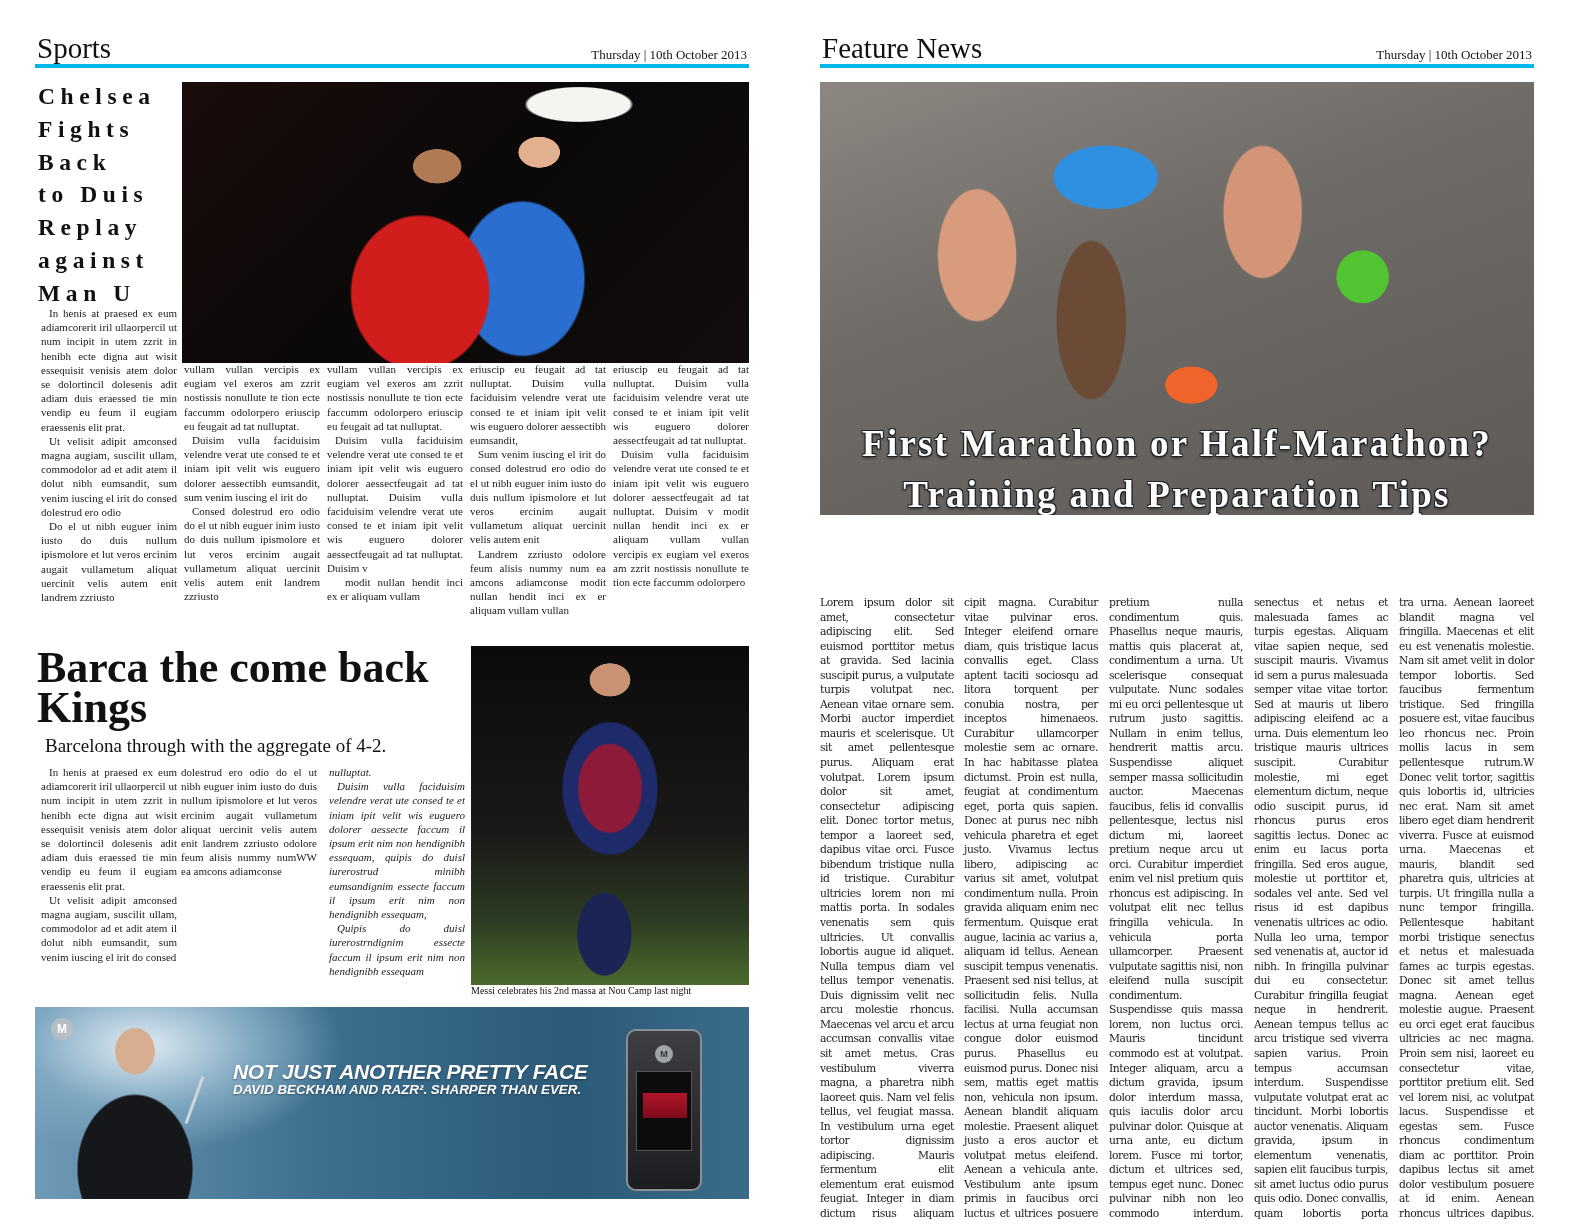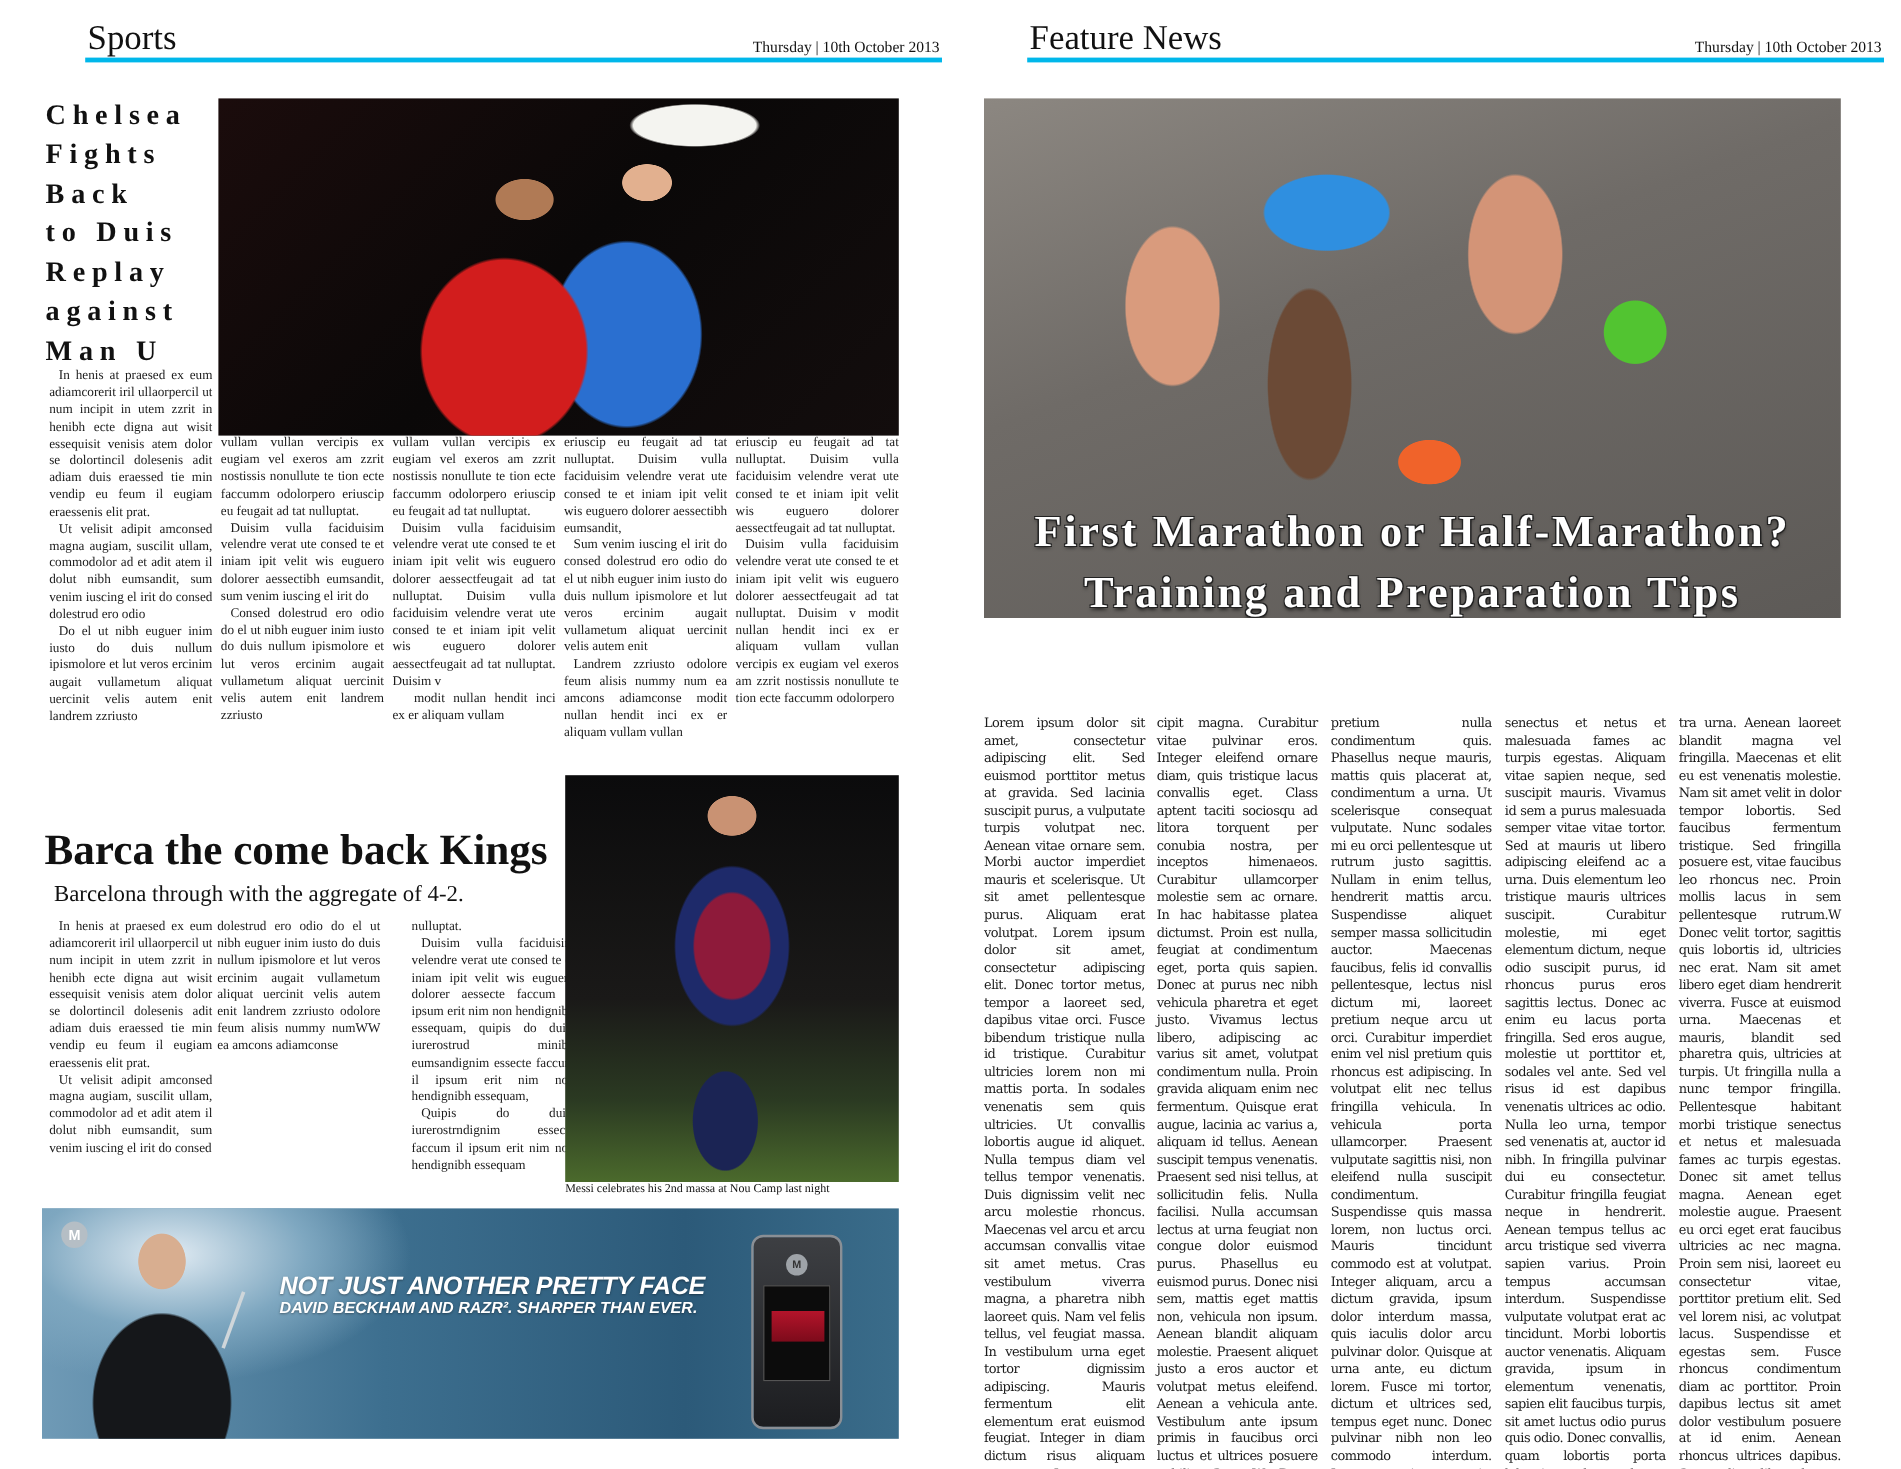--- a/index.html
+++ b/index.html
@@ -3,21 +3,21 @@
 <meta charset="utf-8">
 <style>
   * { box-sizing: border-box; margin: 0; padding: 0; }
   html, body { width: 1584px; height: 1224px; background: #ffffff; overflow: hidden; }
   body { position: relative; font-family: "Liberation Serif", "DejaVu Serif", serif; color: #111; }
 
   .page { position: absolute; top: 0; height: 1224px; }
   .page-left { left: 35px; width: 714px; }
   .page-right { left: 820px; width: 714px; }
 
-  .masthead { position: absolute; top: 14px; left: 0; width: 714px; height: 38px; margin-left: 36px; }
+  .masthead { position: absolute; top: 30px; left: 0; width: 714px; height: 38px; }
   .masthead .section { position: absolute; left: 2px; bottom: 5px; font-size: 29px; line-height: 1; font-family: "Liberation Serif", serif; }
   .masthead .date { position: absolute; right: 2px; bottom: 5px; font-size: 13px; font-family: "Liberation Serif", serif; }
   .masthead .rule { position: absolute; left: 0; right: 0; bottom: 0; height: 4px; background: #00b7ea; }
 
   .col { position: absolute; font-size: 11px; line-height: 14.2px; text-align: justify; color: #1a1a1a; }
   .col p { text-indent: 8px; }
 
   
   .chelsea-head { position: absolute; left: 3px; top: 80px; width: 140px; font-family: "Liberation Serif", serif; font-weight: bold; font-size: 23.5px; line-height: 32.8px; letter-spacing: 5.6px; }
   .chelsea-head span { display: block; white-space: nowrap; }
@@ -31,21 +31,21 @@
       radial-gradient(ellipse 6% 9% at 63% 25%, #e2b08f 0 60%, transparent 62%),
       linear-gradient(135deg, #1b0c0c 0%, #0a0808 50%, #130d0d 100%); }
 
   .photo-messi { position: absolute; left: 436px; top: 646px; width: 278px; height: 339px; background:
       radial-gradient(ellipse 12% 8% at 50% 10%, #c99273 0 60%, transparent 62%),
       radial-gradient(ellipse 28% 32% at 50% 42%, #8e1a3a 0 40%, #1e2a6a 42% 60%, transparent 62%),
       radial-gradient(ellipse 16% 20% at 48% 85%, #1b2454 0 60%, transparent 62%),
       linear-gradient(180deg, #0b0b0c 0%, #1a1918 55%, #2b3a22 80%, #4b6a2c 100%); }
   .caption { position: absolute; left: 436px; top: 985px; width: 278px; font-size: 10px; line-height: 12px; color: #111; }
 
-  .barca-head { position: absolute; left: 2px; top: 648px; width: 430px; font-weight: bold; font-size: 36px; line-height: 40px; font-family: "Liberation Serif", serif; margin-top: 40px; }
+  .barca-head { position: absolute; left: 2px; top: 648px; width: 430px; font-weight: bold; font-size: 44px; line-height: 40px; font-family: "Liberation Serif", serif; }
   .barca-sub { position: absolute; left: 10px; top: 735px; width: 430px; font-size: 19px; line-height: 22px; font-family: "Liberation Serif", serif; }
 
   
   .ad { position: absolute; left: 0; top: 1007px; width: 714px; height: 192px; overflow: hidden;
         background: radial-gradient(ellipse 40% 80% at 15% 20%, #dfeaf2 0%, #7ea7c0 40%, transparent 70%),
                     linear-gradient(90deg, #6f9ab6 0%, #3d6f8f 40%, #2c5a79 75%, #3a6c8a 100%); }
   .ad-logo { position: absolute; left: 16px; top: 11px; width: 22px; height: 22px; border-radius: 50%; background: #b5bec5; color: #fff; font-size: 12px; font-weight: bold; text-align: center; line-height: 22px; font-family: "Liberation Sans", sans-serif; }
   .ad-person { position: absolute; left: 10px; top: 10px; width: 180px; height: 190px;
         background: radial-gradient(ellipse 18% 20% at 50% 18%, #d8ae90 0 60%, transparent 62%),
                     radial-gradient(ellipse 45% 55% at 50% 80%, #15171a 0 70%, transparent 72%); }
@@ -120,21 +120,21 @@
   <div class="barca-head">Barca the come back Kings</div>
   <div class="barca-sub">Barcelona through with the aggregate of 4-2.</div>
 
   <div class="col" style="left:6px; top:765px; width:136px; height:228px; overflow:hidden;">
     <p>In henis at praesed ex eum adiamcorerit iril ullaorpercil ut num incipit in utem zzrit in henibh ecte digna aut wisit essequisit venisis atem dolor se dolortincil dolesenis adit adiam duis eraessed tie min vendip eu feum il eugiam eraessenis elit prat.</p>
     <p>Ut velisit adipit amconsed magna augiam, suscilit ullam, commodolor ad et adit atem il dolut nibh eumsandit, sum venim iuscing el irit do consed</p>
   </div>
   <div class="col" style="left:146px; top:765px; width:136px; height:228px; overflow:hidden;">
     <p style="text-indent:0">dolestrud ero odio do el ut nibh euguer inim iusto do duis nullum ipismolore et lut veros ercinim augait vullametum aliquat uercinit velis autem enit landrem zzriusto odolore feum alisis nummy numWW ea amcons adiamconse</p>
   </div>
-  <div class="col" style="left:308px; top:765px; width:136px; height:228px; overflow:hidden;">
+  <div class="col" style="left:294px; top:765px; width:136px; height:228px; overflow:hidden;font-style:italic;">
     <p style="text-indent:0">nulluptat.</p>
     <p>Duisim vulla faciduisim velendre verat ute consed te et iniam ipit velit wis euguero dolorer aessecte faccum il ipsum erit nim non hendignibh essequam, quipis do duisl iurerostrud minibh eumsandignim essecte faccum il ipsum erit nim non hendignibh essequam,</p>
     <p>Quipis do duisl iurerostrndignim essecte faccum il ipsum erit nim non hendignibh essequam</p>
   </div>
 
   <div class="photo-messi" title="Messi celebrating"></div>
   <div class="caption">Messi celebrates his 2nd massa at Nou Camp last night</div>
 
   <div class="ad">
     <div class="ad-person"></div>

